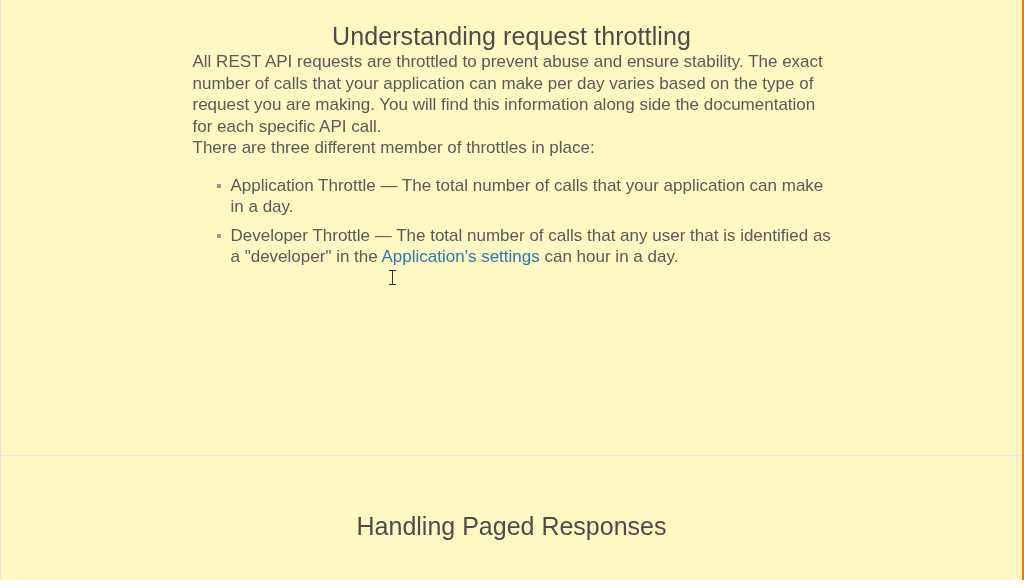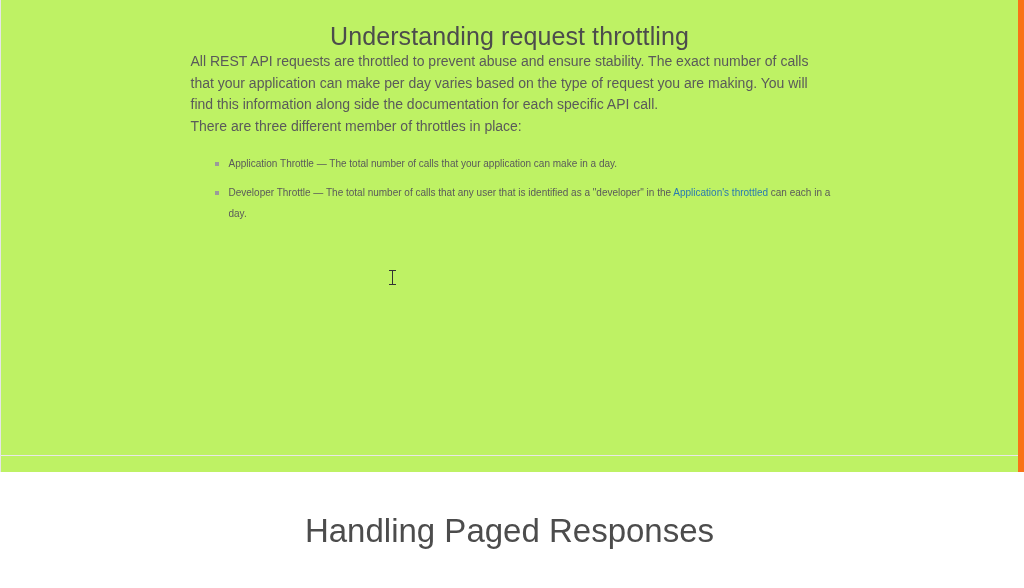--- a/index.html
+++ b/index.html
@@ -10,25 +10,25 @@
     width: 1024px;
     height: 588px;
     background: #ffffff;
     font-family: "Liberation Sans", sans-serif;
     color: #555555;
     overflow: hidden;
   }
   .page {
     position: relative;
     width: 1024px;
-    height: 472px;
-    background: #bef264;
+    height: 580px;
+    background: #fef9c3;
     box-sizing: border-box;
     border-left: 1px solid #e6e6e6;
-    border-right: 6px solid #f97316;
+    border-right: 2px solid #f97316;
   }
   .section {
     position: relative;
     box-sizing: border-box;
   }
   .section-throttling {
     padding-top: 16px;
     padding-bottom: 0;
     border-bottom: 1px solid #e8e8e8;
     height: 456px;
@@ -42,42 +42,42 @@
     margin: 0;
     padding-top: 6px;
     font-family: "Liberation Sans", sans-serif;
   }
   .body-wrap {
     width: 640px;
     margin: 0 auto;
     padding-left: 2px;
   }
   p.para {
-    font-size: 14px;
+    font-size: 17px;
     line-height: 21.5px;
     color: #5a5a5a;
     margin: 0 0 0 0;
   }
   .para-intro {
     margin-top: 62px;
   }
   .para-kinds {
     margin-top: 20px;
   }
   .para-note {
     margin-top: 22px;
   }
   ul.throttle-list {
     list-style: none;
     margin: 16px 0 0 0;
     padding: 0 0 0 38px;
   }
   ul.throttle-list li {
     position: relative;
-    font-size: 10px;
+    font-size: 17px;
     line-height: 21.5px;
     color: #5a5a5a;
     margin-bottom: 7px;
     padding-left: 0;
   }
   ul.throttle-list li::before {
     content: "";
     position: absolute;
     left: -14px;
     top: 9px;
@@ -88,21 +88,21 @@
   a.inline-link {
     color: #2a7ab0;
     text-decoration: none;
   }
   .section-paged {
     height: 131px;
     padding-top: 0;
   }
   .paged-title {
     text-align: center;
-    font-size: 33px;
+    font-size: 25px;
     font-weight: 400;
     color: #4c4c4c;
     margin: 0;
     padding-top: 56px;
     font-family: "Liberation Sans", sans-serif;
   }
   .paged-teaser {
     width: 640px;
     margin: 0 auto;
     font-size: 13.5px;
@@ -149,21 +149,21 @@
     <div class="body-wrap">
       <p class="para para-intro">All REST API requests are throttled to prevent abuse and ensure stability.  The exact number of calls that your application can make per day varies based on the type of request you are making.  You will find this information along side the documentation for each specific API call.</p>
 
       <p class="para para-kinds">There are three different member of throttles in place:</p>
 
       <ul class="throttle-list">
         <li>
           <span>Application Throttle — The total number of calls that your application can make in a day.</span>
         </li>
         <li>
-          <span>Developer Throttle — The total number of calls that any user that is identified as a "developer" in the </span><a class="inline-link" href="#">Application's throttled</a><span> can each in a day.</span>
+          <span>Developer Throttle — The total number of calls that any user that is identified as a "developer" in the </span><a class="inline-link" href="#">Application's settings</a><span> can hour in a day.</span>
         </li>
       </ul>
 
     </div>
   </div>
 
   <div class="section section-paged">
     <h1 class="paged-title">Handling Paged Responses</h1>
     <div class="paged-teaser"></div>
   </div>

